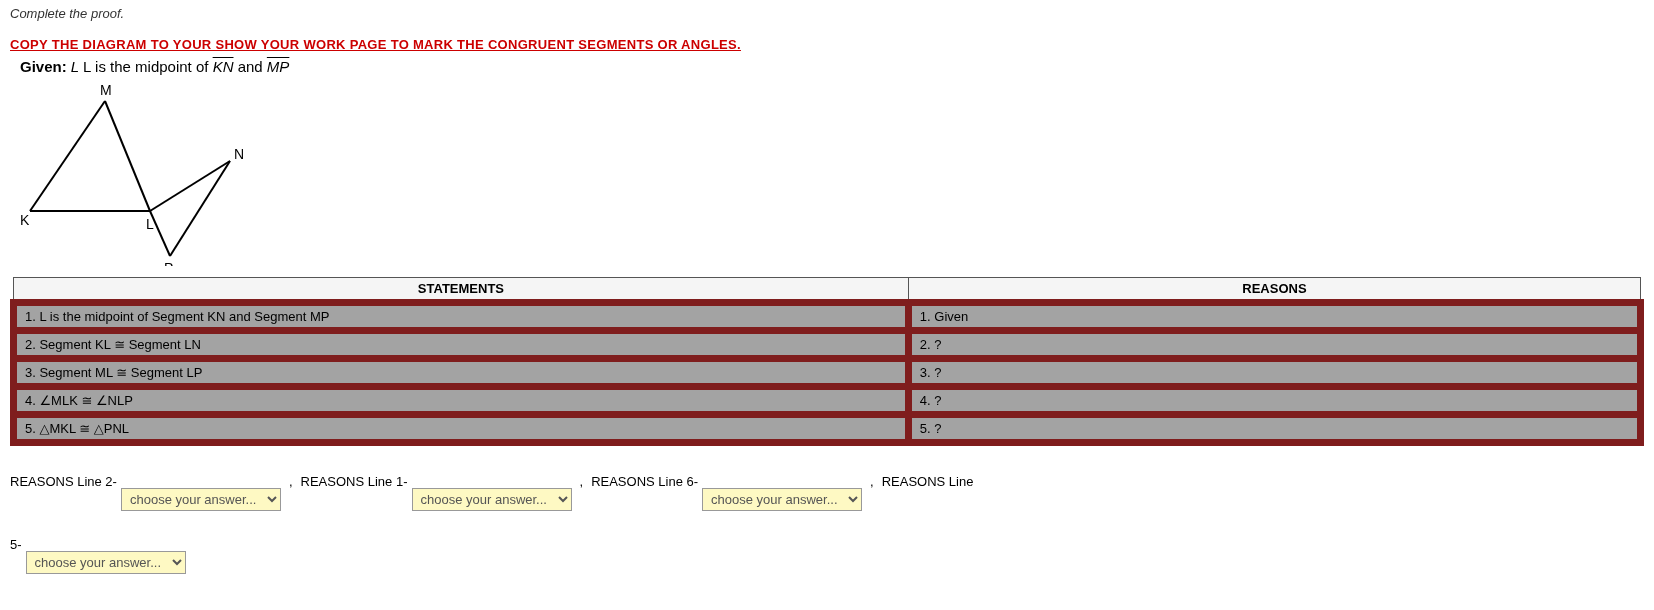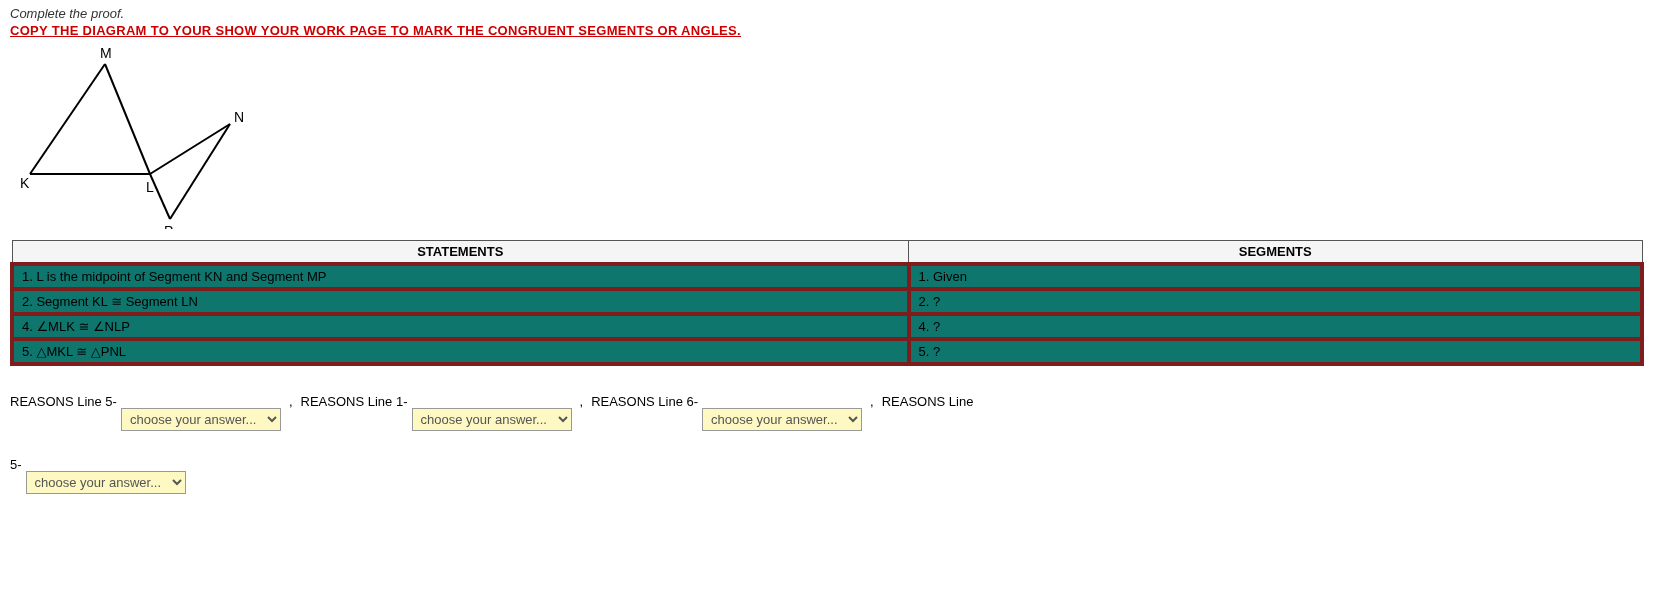--- a/index.html
+++ b/index.html
@@ -13,21 +13,21 @@
     }
     .page {
       background: #fff;
       width: 1654px;
       min-height: 610px;
       padding: 6px 10px 10px 10px;
     }
     .title-line {
       font-size: 13px;
       color: #333;
-      margin-bottom: 2px;
+      margin-bottom: 16px;
       font-style: italic;
     }
     .copy-line {
       font-size: 13px;
       font-weight: bold;
       text-decoration: underline;
       color: #cc0000;
       margin-bottom: 6px;
       letter-spacing: 0.3px;
     }
@@ -68,23 +68,23 @@
     }
     .proof-table th {
       border: 1px solid #555;
       padding: 3px 8px;
       text-align: center;
       background: #f5f5f5;
       font-weight: bold;
       font-size: 13px;
     }
     .proof-table td {
-      border: 4px solid #7f1d1d;
+      border: 7px solid #7f1d1d;
       padding: 3px 8px;
-      background: #0f766e;
+      background: #a3a3a3;
     }
     .proof-table td.stmt {
       width: 55%;
     }
     .proof-table td.reason {
       width: 45%;
     }
     
     .dropdowns-row {
       display: flex;
@@ -118,20 +118,28 @@
 </head>
 <body>
 
 <div class="page">
 
   <div class="title-line">Complete the proof.</div>
 
   <div class="copy-line">COPY THE DIAGRAM TO YOUR SHOW YOUR WORK PAGE TO MARK THE CONGRUENT SEGMENTS OR ANGLES.</div>
 
   <div class="given-prove">
+    <div class="given-line">
+      <span class="bold">Given:</span>
+      <span class="italic"> <em>L</em> </span>
+      <span>L is the midpoint of</span>
+      <span class="overline italic"> <em>KN</em></span>
+      <span> and </span>
+      <span class="overline italic"><em>MP</em></span>
+    </div>
   </div>
 
   <div class="diagram-area">
     <svg width="280" height="185">
 
       <line x1="85" y1="20" x2="10" y2="130" stroke="black" stroke-width="2"></line>
       <line x1="10" y1="130" x2="130" y2="130" stroke="black" stroke-width="2"></line>
       <line x1="130" y1="130" x2="85" y2="20" stroke="black" stroke-width="2"></line>
 
       <line x1="210" y1="80" x2="130" y2="130" stroke="black" stroke-width="2"></line>
@@ -143,45 +151,49 @@
       <text x="126" y="148" font-size="14" font-family="Arial">L</text>
       <text x="214" y="78" font-size="14" font-family="Arial">N</text>
       <text x="144" y="192" font-size="14" font-family="Arial">P</text>
     </svg>
   </div>
 
   <table class="proof-table">
     <thead>
       <tr>
         <th>STATEMENTS</th>
-        <th>SEGMENTS</th>
+        <th>REASONS</th>
       </tr>
     </thead>
     <tbody>
       <tr>
         <td class="stmt">1. L is the midpoint of Segment KN and Segment MP</td>
         <td class="reason">1. Given</td>
       </tr>
       <tr>
         <td class="stmt">2. Segment KL ≅ Segment LN</td>
         <td class="reason">2. ?</td>
       </tr>
       <tr>
+        <td class="stmt">3. Segment ML ≅ Segment LP</td>
+        <td class="reason">3. ?</td>
+      </tr>
+      <tr>
         <td class="stmt">4. ∠MLK ≅ ∠NLP</td>
         <td class="reason">4. ?</td>
       </tr>
       <tr>
         <td class="stmt">5. △MKL ≅ △PNL</td>
         <td class="reason">5. ?</td>
       </tr>
     </tbody>
   </table>
 
   <div class="dropdowns-row">
-    <span class="dropdown-label">REASONS Line 5-</span>
+    <span class="dropdown-label">REASONS Line 2-</span>
     <select class="dropdown-select">
       <option value="">choose your answer...</option>
     </select>
     <span style="margin-left:4px; margin-right:4px;">,</span>
     <span class="dropdown-label">REASONS Line 1-</span>
     <select class="dropdown-select">
       <option value="">choose your answer...</option>
     </select>
     <span style="margin-left:4px; margin-right:4px;">,</span>
     <span class="dropdown-label">REASONS Line 6-</span>

